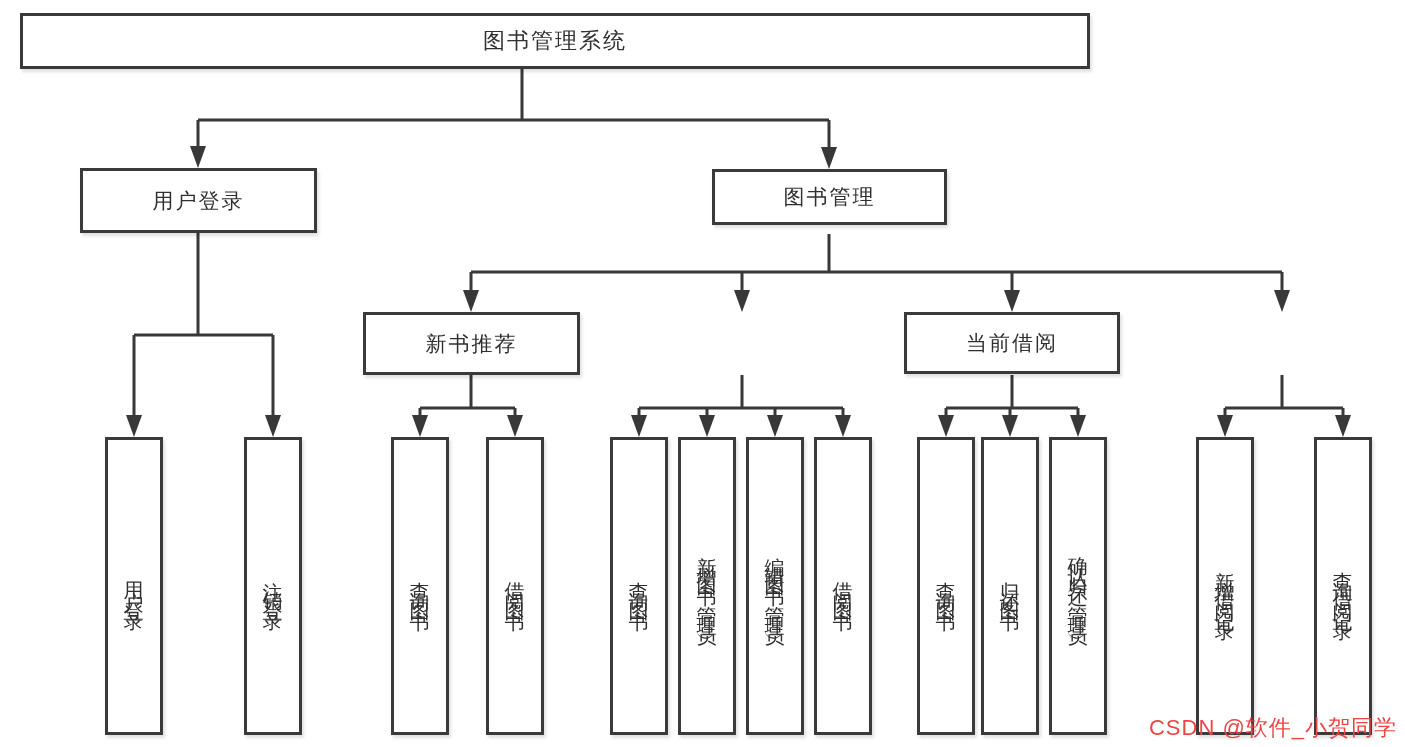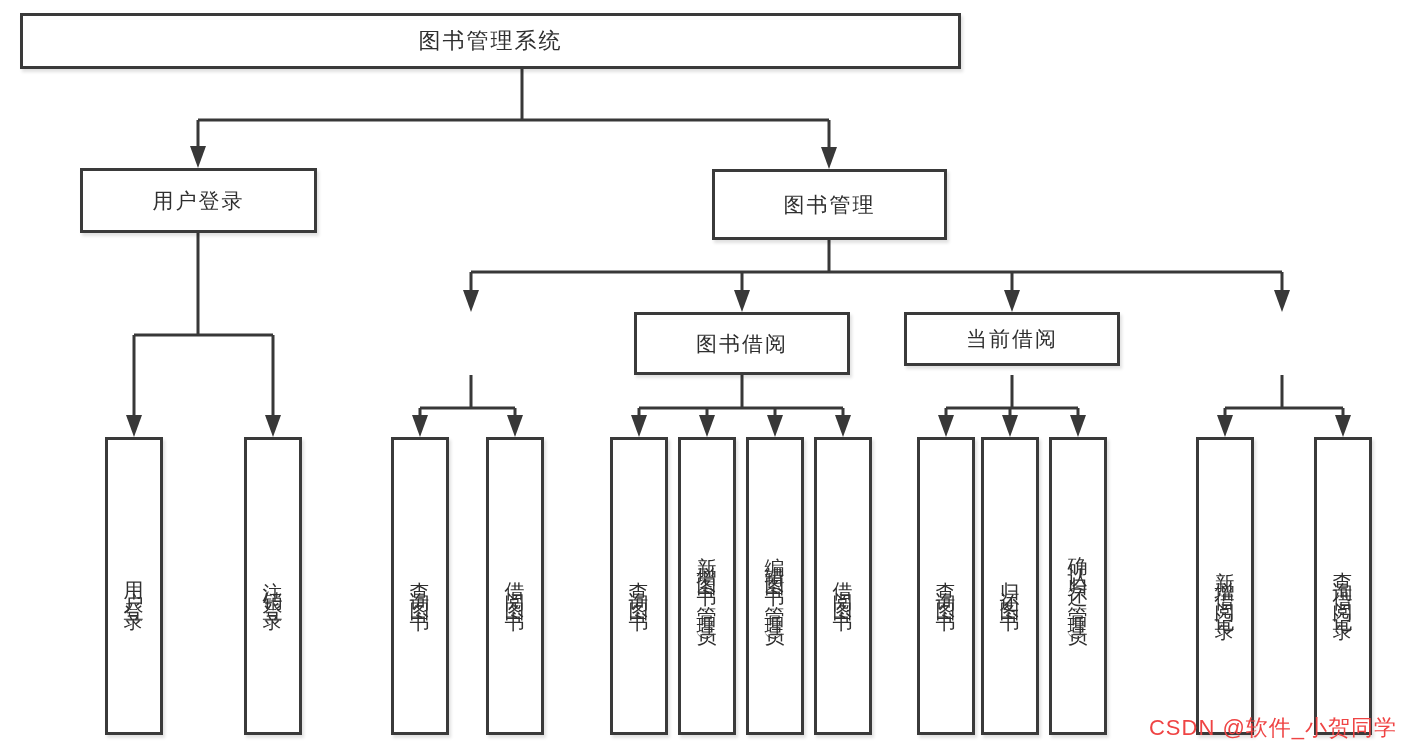--- a/index.html
+++ b/index.html
@@ -115,35 +115,35 @@
       <polygon points="1070,415 1086,415 1078,437"></polygon>
     </g>
 
     <g>
       <path d="M1282 375 V408 M1225 408 H1343 M1225 408 V417 M1343 408 V417"></path>
       <polygon points="1217,415 1233,415 1225,437"></polygon>
       <polygon points="1335,415 1351,415 1343,437"></polygon>
     </g>
   </svg>
 
-  <div class="node h root" style="left:20px;top:13px;width:941px;height:56px;">
+  <div class="node h root" style="left:20px;top:13px;width:1070px;height:56px;">
     <span>图书管理系统</span>
   </div>
 
   <div class="node h" style="left:80px;top:168px;width:237px;height:65px;">
     <span>用户登录</span>
   </div>
-  <div class="node h" style="left:712px;top:169px;width:235px;height:71px;font-family:Liberation Serif, serif;">
+  <div class="node h" style="left:712px;top:169px;width:235px;height:56px;font-family:Liberation Serif, serif;">
     <span>图书管理</span>
   </div>
 
-  <div class="node h" style="left:634px;top:312px;width:216px;height:63px;">
-    <span>图书借阅</span>
+  <div class="node h" style="left:363px;top:312px;width:217px;height:63px;">
+    <span>新书推荐</span>
   </div>
-  <div class="node h" style="left:904px;top:312px;width:216px;height:54px;">
+  <div class="node h" style="left:904px;top:312px;width:216px;height:62px;">
     <span>当前借阅</span>
   </div>
 
   <div class="node v" style="left:105px;top:437px;width:58px;height:298px;">
     <span>用户登录</span>
   </div>
   <div class="node v" style="left:244px;top:437px;width:58px;height:298px;">
     <span>注销登录</span>
   </div>
 

